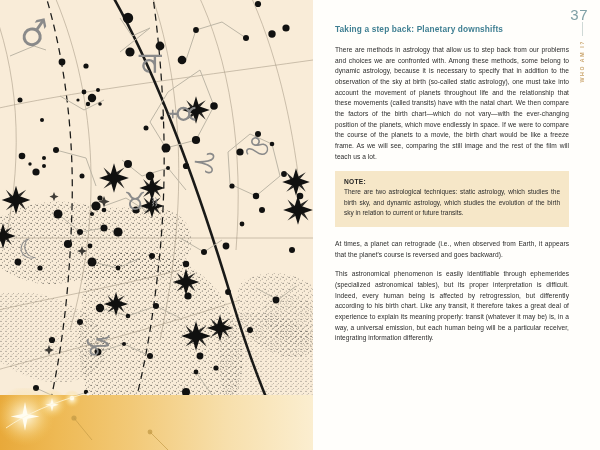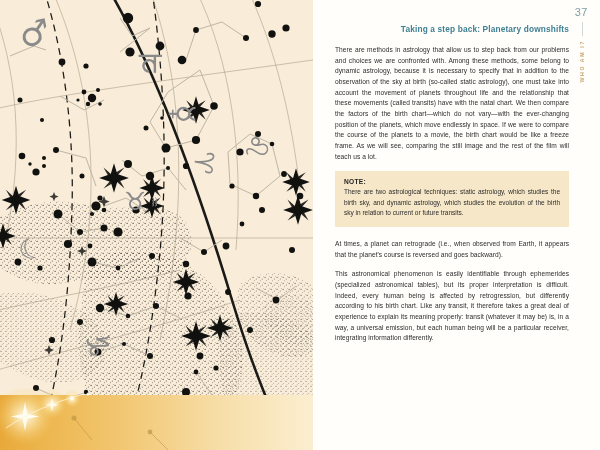--- a/index.html
+++ b/index.html
@@ -13,33 +13,33 @@
              background:#f9ecd8;overflow:hidden;}
   .starfield{position:absolute;inset:0;}
 
   
   .horizon{position:absolute;left:0;bottom:0;width:313px;height:55px;
            background:linear-gradient(90deg,#e8a93a 0%,#eeb954 18%,#f2c977 42%,#f7dfab 72%,#fbeed0 100%);}
   .horizon-glow{position:absolute;left:0;bottom:0;width:313px;height:62px;}
 
   
   .right-page{position:relative;width:287px;height:450px;background:#fffefb;}
-  .page-num{position:absolute;right:12px;top:6px;font-size:11px;color:#7fa0a6;
+  .page-num{position:absolute;right:12px;top:6px;font-size:15px;color:#7fa0a6;
             letter-spacing:.5px;}
   .rail{position:absolute;right:17px;top:22px;width:1px;height:14px;
         background:#cfd9d6;}
   .side-tab{position:absolute;right:9px;top:40px;width:18px;height:60px;
             display:flex;align-items:flex-start;justify-content:center;}
   .side-tab span{display:block;writing-mode:vertical-rl;transform:rotate(180deg);
             font-size:5.2px;letter-spacing:1.6px;color:#c9a36a;font-weight:bold;
             white-space:nowrap;}
 
   .col{position:absolute;left:22px;top:24px;width:234px;}
   h1.sec-title{margin:0 0 11px 0;font-size:8.3px;font-weight:bold;color:#3f7f92;
-               text-align:right;letter-spacing:.15px;}
+               text-align:left;letter-spacing:.15px;}
   p.body{margin:0 0 9px 0;font-size:6.6px;line-height:1.62;color:#2c2c2c;
          text-align:justify;text-justify:inter-word;letter-spacing:.05px;}
   .note{background:#f6e7c8;padding:7px 9px 8px 9px;margin:3px 0 12px 0;}
   .note-label{font-size:6.6px;font-weight:bold;color:#1f1f1f;margin:0 0 2px 0;
               letter-spacing:.3px;}
   .note-body{margin:0;font-size:6.5px;line-height:1.62;color:#2c2c2c;
              text-align:justify;}
 </style>
 </head>
 <body>

